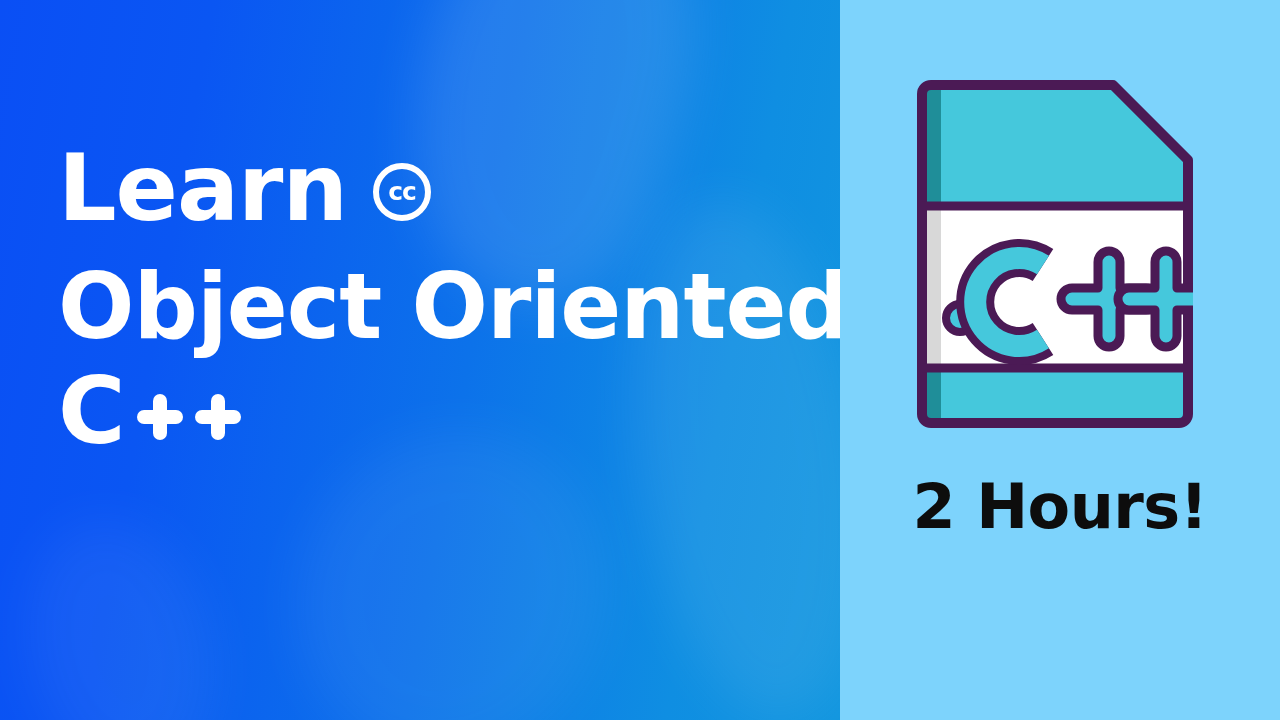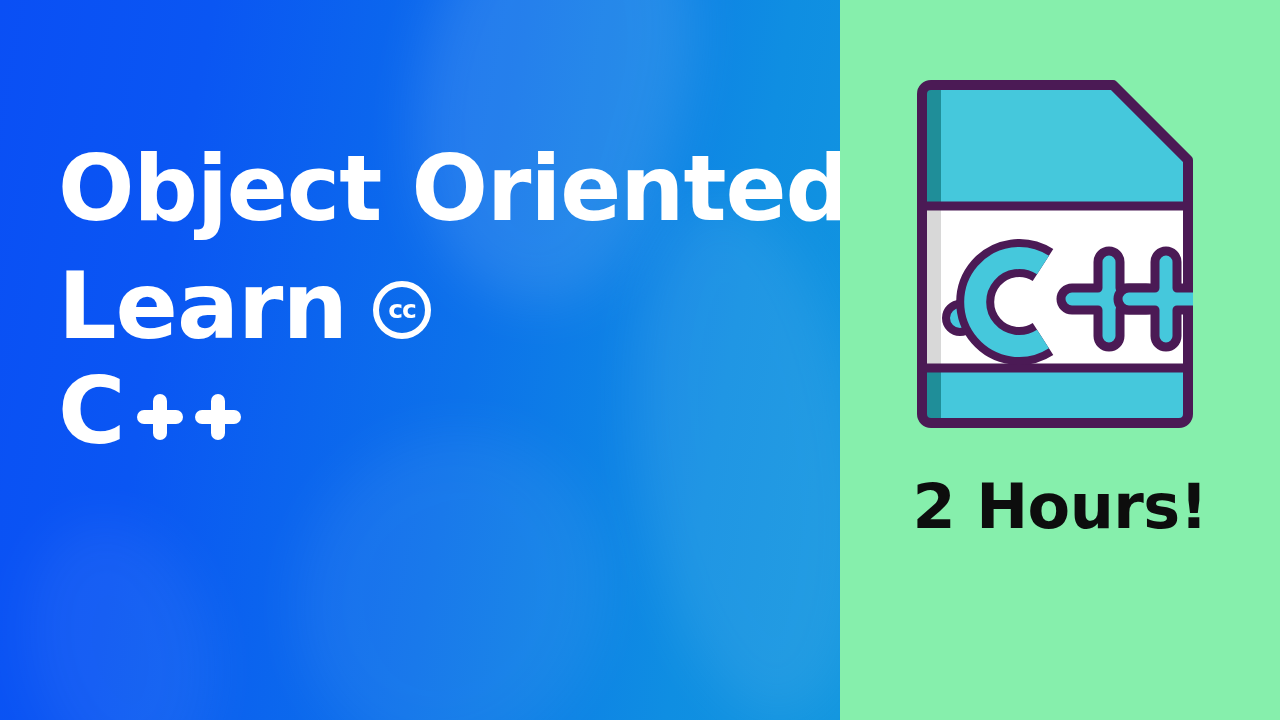--- a/index.html
+++ b/index.html
@@ -72,21 +72,21 @@
   .cc-badge .cc-text {
     font-family:"DejaVu Sans", sans-serif;
     font-weight:bold; font-size:25px; line-height:1;
     color:#ffffff; letter-spacing:-1px;
     transform:translateY(-1px);
   }
 
   
   .right-panel {
     position:relative; width:440px; height:720px;
-    background:#86efac; overflow:hidden;
+    background:#7dd3fc; overflow:hidden;
   }
 
   .file-icon {
     position:absolute; left:77px; top:80px;
     width:276px; height:348px;
   }
   .file-icon svg { display:block; width:100%; height:100%; }
 
   .duration {
     position:absolute; left:0; top:472px; width:440px;
@@ -102,29 +102,29 @@
 <div id="slide">
 
   <div class="left-panel">
     <div class="sheen s1"></div>
     <div class="sheen s2"></div>
     <div class="sheen s3"></div>
     <div class="sheen s4"></div>
 
     <div class="headline">
 
-      <div class="hl-line l-object">
-        <span>Object Oriented</span>
-      </div>
-
       <div class="hl-line l-learn">
         <span>Learn</span>
         <span class="cc-badge">
           <span class="cc-text">cc</span>
         </span>
+      </div>
+
+      <div class="hl-line l-object">
+        <span>Object Oriented</span>
       </div>
 
       <div class="hl-line l-cpp">
         <span class="cpp-word">
           <span class="cpp-c">C</span>
           <span class="plus"></span>
           <span class="plus"></span>
         </span>
       </div>
 

